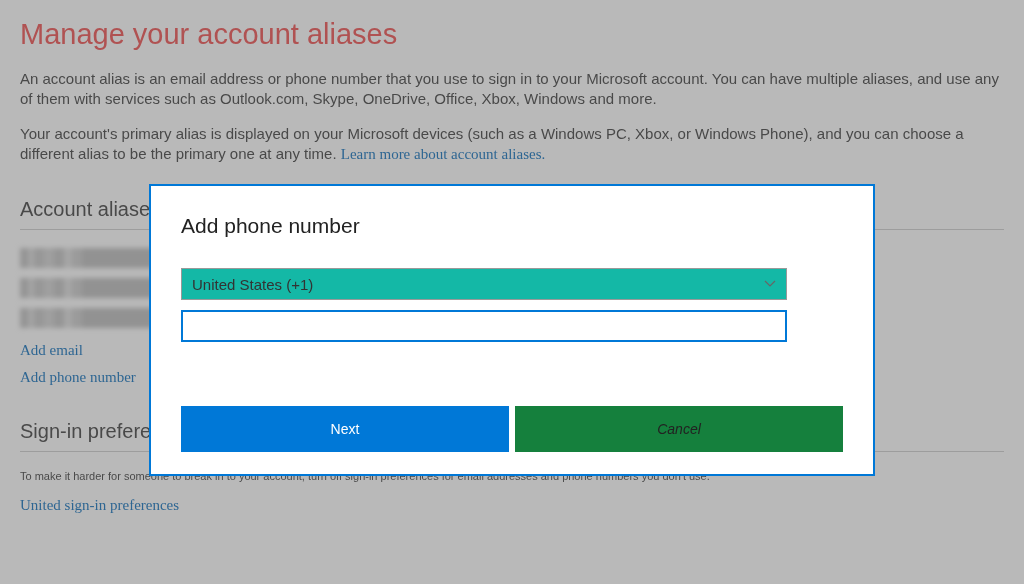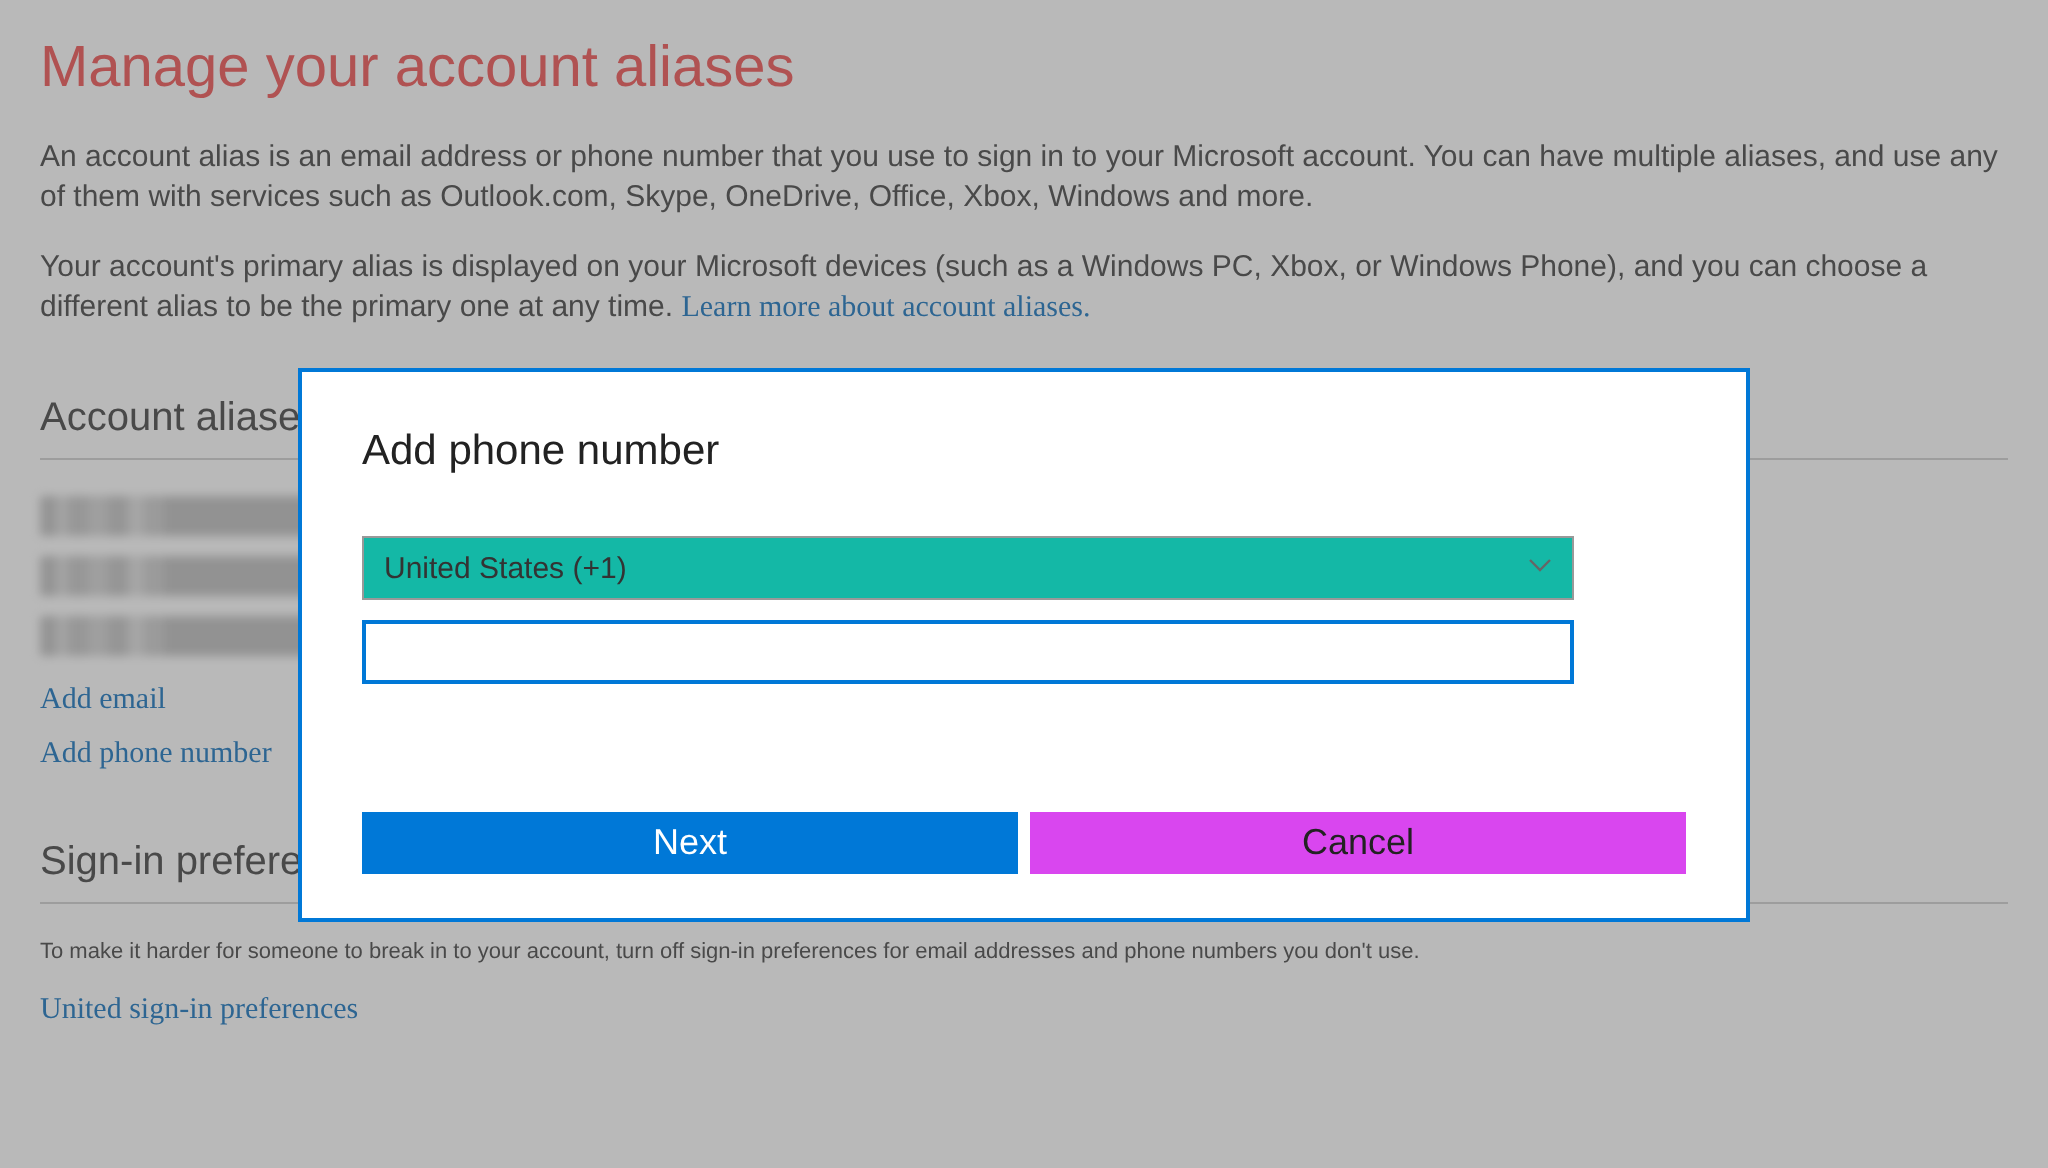--- a/index.html
+++ b/index.html
@@ -110,27 +110,27 @@
     display:block;
   }
   .modal-buttons {
     display: flex;
     gap: 6px;
     margin-top: 64px;
     margin-bottom: 4px;
   }
   .btn {
     flex: 1;
-    height: 31px;
+    height: 46px;
     border: none;
-    font-size: 18px;
+    font-size: 14px;
     cursor: pointer;
   }
   .btn-primary { background: #0078d7; color: #fff; }
-  .btn-secondary { background: #d946ef; color: #222; }
+  .btn-secondary { background: #15803d; color: #222; font-style: italic; }
 </style>
 </head>
 <body>
 
 <div class="page">
   <h1 class="page-title">Manage your account aliases</h1>
 
   <p class="intro">An account alias is an email address or phone number that you use to sign in to your Microsoft account. You can have multiple aliases, and use any of them with services such as Outlook.com, Skype, OneDrive, Office, Xbox, Windows and more.</p>
 
   <p class="intro">

